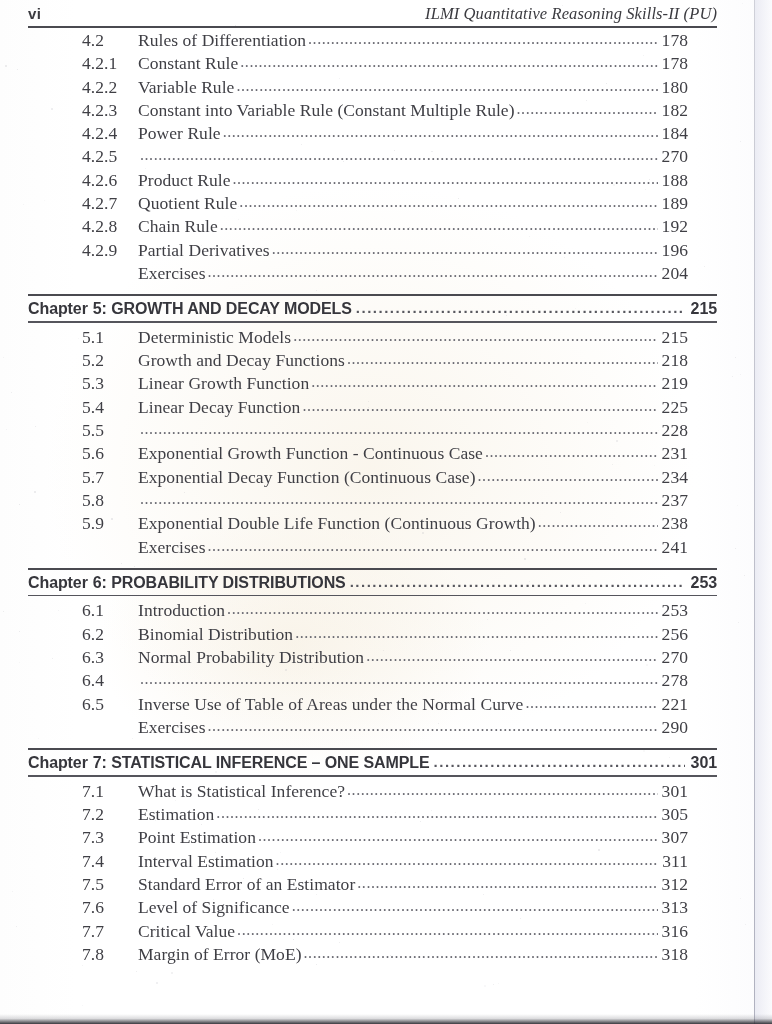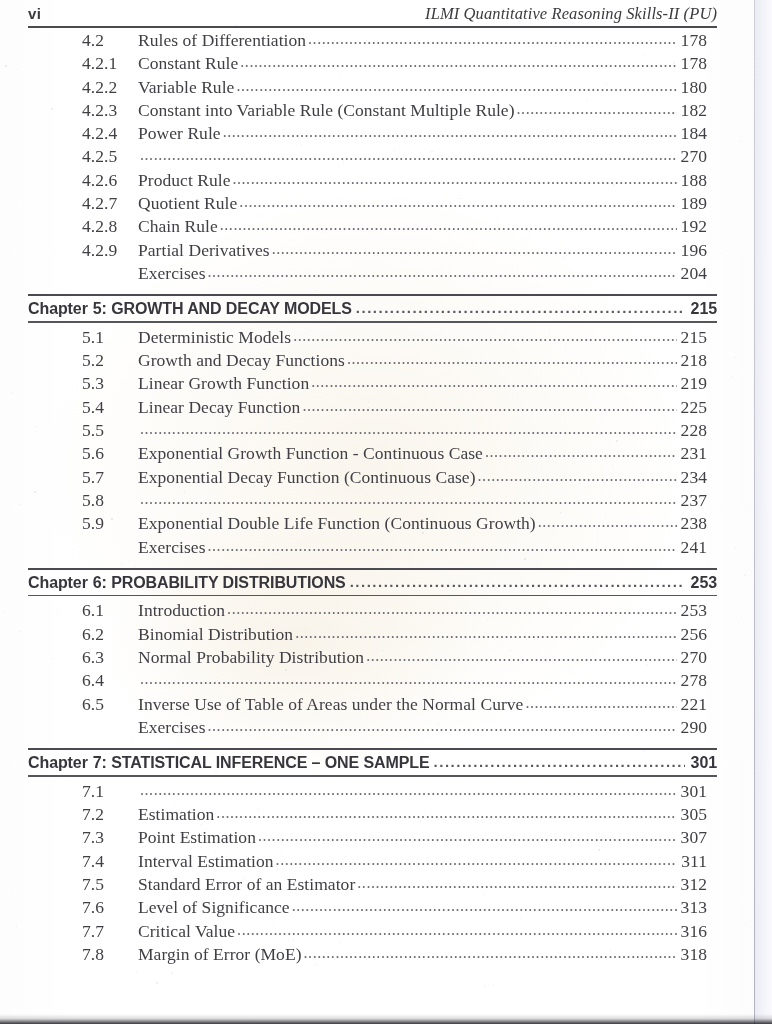--- a/index.html
+++ b/index.html
@@ -144,21 +144,21 @@
     min-width: 31px;
     text-align: right;
   }
 
   
   .sec-row {
     display: flex;
     align-items: baseline;
     height: 23.3px;
     margin-left: 82px;
-    margin-right: 65px;
+    margin-right: 84px;
     font-size: 17.5px;
     color: #3f3f45;
     letter-spacing: .05px;
   }
   .sec-num {
     width: 56px;
     flex: 0 0 56px;
     white-space: nowrap;
   }
   .sec-title { white-space: nowrap; }
@@ -539,20 +539,21 @@
           <span class="chapter-word">Chapter</span>
           <span class="chapter-title">7: STATISTICAL INFERENCE – ONE SAMPLE</span>
           <span class="chapter-leader">........................................................................................................................................</span>
           <span class="chapter-page">301</span>
         </div>
         <div class="chapter-rule thin"></div>
       </div>
       <div class="gap-xs"></div>
       <div class="sec-row">
         <span class="sec-num">7.1</span>
+        <span class="sec-title">What is Statistical Inference?</span>
         <span class="sec-leader">........................................................................................................................................</span>
         <span class="sec-page">301</span>
       </div>
       <div class="sec-row">
         <span class="sec-num">7.2</span>
         <span class="sec-title">Estimation</span>
         <span class="sec-leader">........................................................................................................................................</span>
         <span class="sec-page">305</span>
       </div>
       <div class="sec-row">

